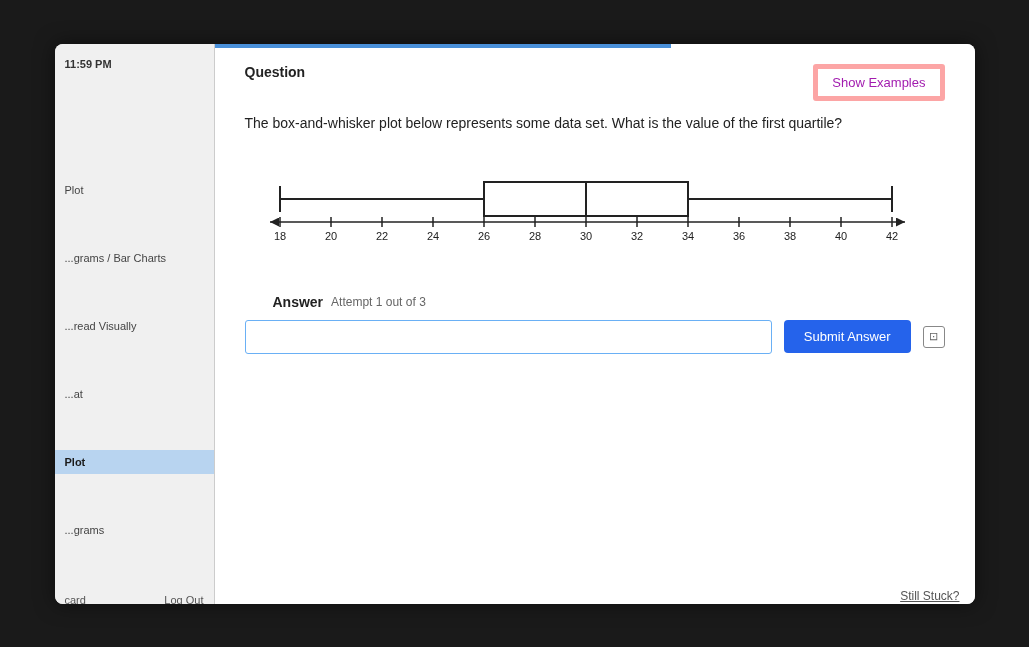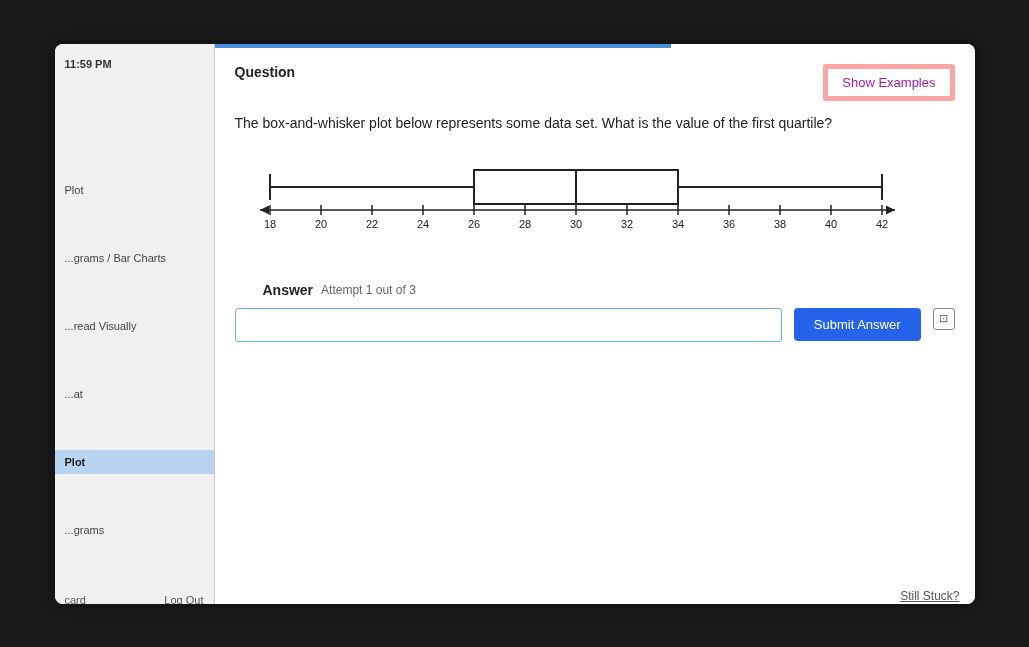--- a/index.html
+++ b/index.html
@@ -73,21 +73,21 @@
     }
 
     .sidebar-bottom span {
       cursor: pointer;
     }
 
     
     .main-content {
       flex: 1;
       background: #ffffff;
-      padding: 20px 20px;
+      padding: 20px 30px;
       display: flex;
       flex-direction: column;
       position: relative;
     }
 
     .top-bar {
       display: flex;
       justify-content: space-between;
       align-items: flex-start;
       margin-bottom: 12px;
@@ -105,21 +105,21 @@
       padding: 6px 14px;
       font-size: 13px;
       cursor: pointer;
       border-radius: 3px;
       color: #a21caf;
     }
 
     .question-text {
       font-size: 14px;
       color: #222;
-      margin-bottom: 8px;
+      margin-bottom: 20px;
       line-height: 1.5;
     }
 
     
     .plot-container {
       margin: 10px 0 20px;
       position: relative;
       height: 100px;
     }
 
@@ -146,21 +146,21 @@
       margin-right: 8px;
     }
 
     .attempt-text {
       font-size: 12px;
       color: #666;
     }
 
     .answer-input-row {
       display: flex;
-      align-items: flex-start;
+      align-items: center;
       gap: 12px;
     }
 
     .answer-input {
       flex: 1;
       border: 1.5px solid #6ab0f5;
       border-radius: 3px;
       padding: 8px 10px;
       font-size: 14px;
       outline: none;

